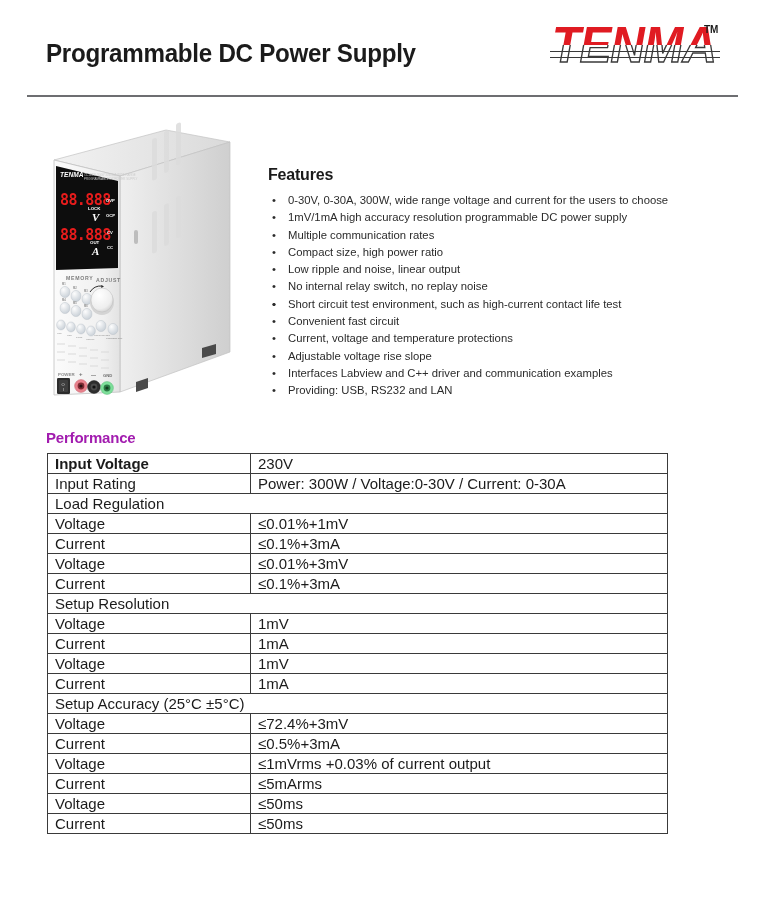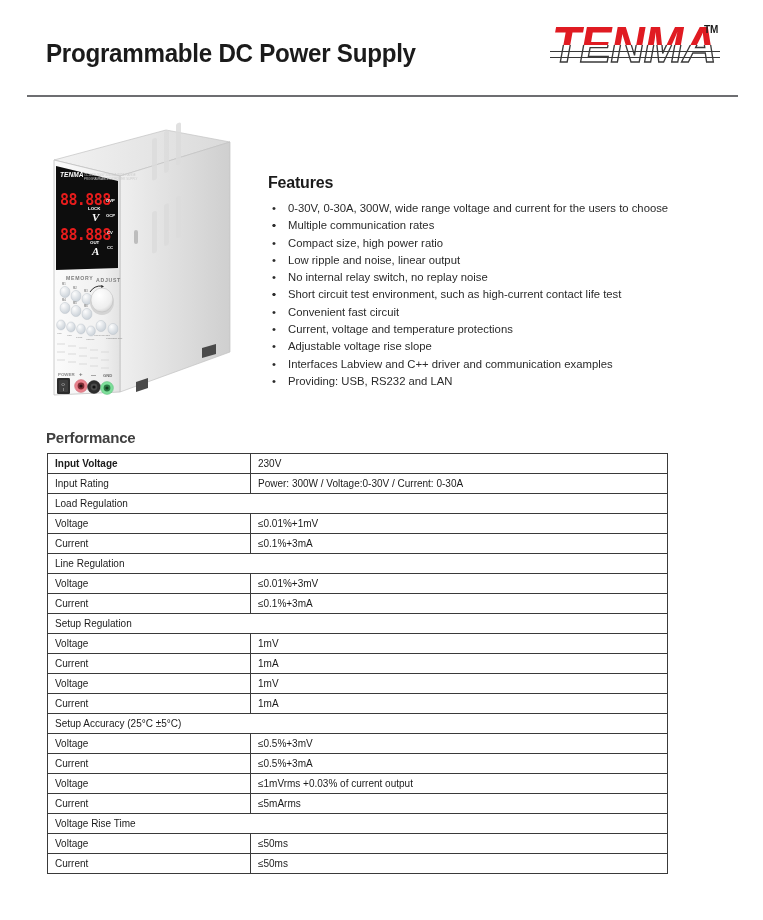--- a/index.html
+++ b/index.html
@@ -60,21 +60,21 @@
     top: 120px;
     width: 195px;
     height: 285px;
   }
   .product-figure svg { display:block; width:100%; height:100%; }
 
   
   .features {
     position: absolute;
     left: 268px;
-    top: 174px;
+    top: 166px;
     width: 470px;
   }
   .features-title {
     font-size: 16px;
     font-weight: bold;
     color: #1b1b1b;
     margin: 0 0 8px 0;
     letter-spacing: -0.2px;
   }
   .feature-list {
@@ -99,36 +99,36 @@
     color: #2b2b2b;
   }
 
   
   .performance-title {
     position: absolute;
     left: 46px;
     top: 429px;
     font-size: 15px;
     font-weight: bold;
-    color: #404040;
+    color: #a21caf;
     letter-spacing: -0.2px;
   }
 
   .spec-table {
     position: absolute;
     left: 47px;
     top: 453px;
     width: 621px;
     border-collapse: collapse;
     table-layout: fixed;
   }
   .spec-table td {
     border: 1px solid #3a3a3a;
     padding: 2px 0 2px 7px;
-    font-size: 10px;
+    font-size: 15px;
     line-height: 14px;
     height: 15px;
     color: #1b1b1b;
     vertical-align: middle;
     white-space: nowrap;
     overflow: hidden;
   }
   .col-label { width: 203px; }
   .row-section td {
     font-weight: normal;
@@ -331,20 +331,21 @@
 
 <div class="features">
   <div class="features-title">Features</div>
   <ul class="feature-list">
     <li class="feature-item">
       <span class="feature-bullet">•</span>
       <span>0-30V, 0-30A, 300W, wide range voltage and current for the users to choose</span>
     </li>
     <li class="feature-item">
       <span class="feature-bullet">•</span>
+      <span>1mV/1mA high accuracy resolution programmable DC power supply</span>
     </li>
     <li class="feature-item">
       <span class="feature-bullet">•</span>
       <span>Multiple communication rates</span>
     </li>
     <li class="feature-item">
       <span class="feature-bullet">•</span>
       <span>Compact size, high power ratio</span>
     </li>
     <li class="feature-item">
@@ -405,33 +406,30 @@
         <td colspan="2">Load Regulation</td>
       </tr>
       <tr>
         <td class="cell-label">Voltage</td>
         <td>≤0.01%+1mV</td>
       </tr>
       <tr>
         <td class="cell-label">Current</td>
         <td>≤0.1%+3mA</td>
       </tr>
+      <tr>
+        <td class="cell-label">Voltage</td>
+        <td>≤0.01%+3mV</td>
+      </tr>
+      <tr>
+        <td class="cell-label">Current</td>
+        <td>≤0.1%+3mA</td>
+      </tr>
       <tr class="row-section">
-        <td colspan="2">Line Regulation</td>
-      </tr>
-      <tr>
-        <td class="cell-label">Voltage</td>
-        <td>≤0.01%+3mV</td>
-      </tr>
-      <tr>
-        <td class="cell-label">Current</td>
-        <td>≤0.1%+3mA</td>
-      </tr>
-      <tr class="row-section">
-        <td colspan="2">Setup Regulation</td>
+        <td colspan="2">Setup Resolution</td>
       </tr>
       <tr>
         <td class="cell-label">Voltage</td>
         <td>1mV</td>
       </tr>
       <tr>
         <td class="cell-label">Current</td>
         <td>1mA</td>
       </tr>
       <tr>
@@ -440,36 +438,33 @@
       </tr>
       <tr>
         <td class="cell-label">Current</td>
         <td>1mA</td>
       </tr>
       <tr class="row-section">
         <td colspan="2">Setup Accuracy (25°C ±5°C)</td>
       </tr>
       <tr>
         <td class="cell-label">Voltage</td>
-        <td>≤0.5%+3mV</td>
+        <td>≤72.4%+3mV</td>
       </tr>
       <tr>
         <td class="cell-label">Current</td>
         <td>≤0.5%+3mA</td>
       </tr>
       <tr>
         <td class="cell-label">Voltage</td>
         <td>≤1mVrms +0.03% of current output</td>
       </tr>
       <tr>
         <td class="cell-label">Current</td>
         <td>≤5mArms</td>
-      </tr>
-      <tr class="row-section">
-        <td colspan="2">Voltage Rise Time</td>
       </tr>
       <tr>
         <td class="cell-label">Voltage</td>
         <td>≤50ms</td>
       </tr>
       <tr>
         <td class="cell-label">Current</td>
         <td>≤50ms</td>
       </tr>
     </tbody>

